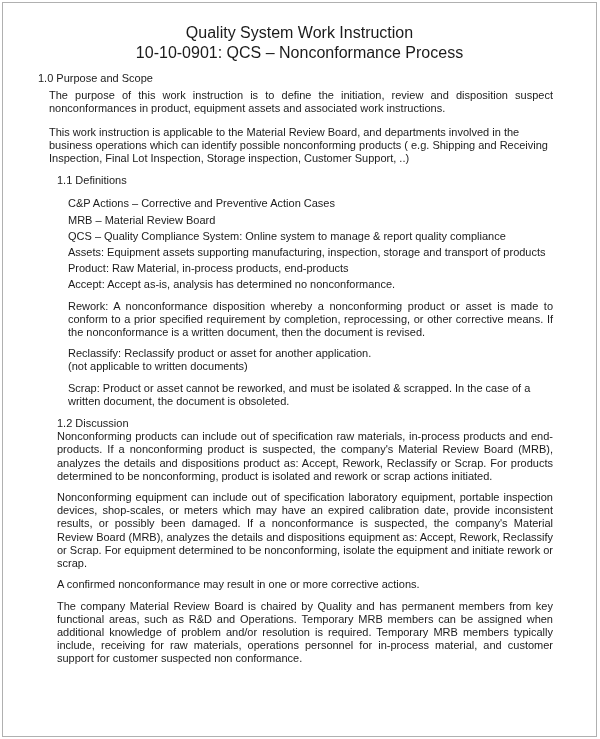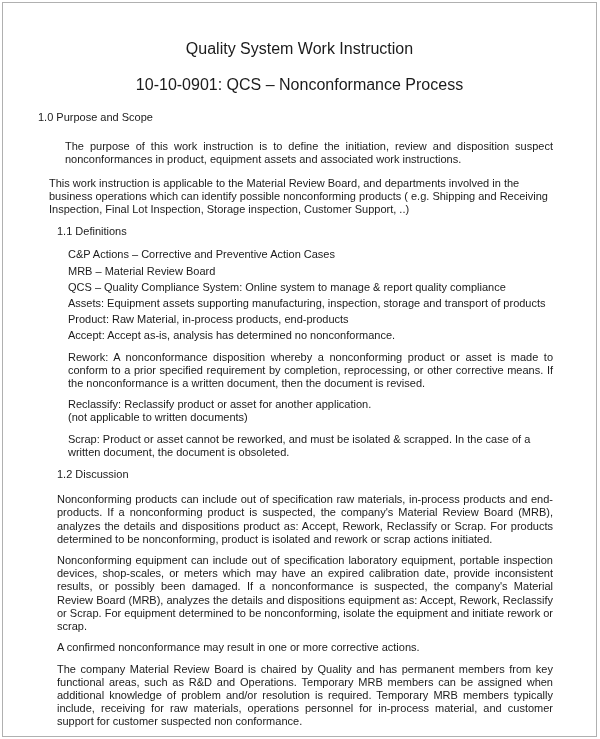--- a/index.html
+++ b/index.html
@@ -27,45 +27,45 @@
     overflow: hidden;
   }
   .doc-header {
     text-align: center;
     padding-top: 20px;
   }
   .doc-title {
     font-size: 16px;
     line-height: 20px;
     font-weight: normal;
-    margin: 16px;
+    margin: 0;
   }
   .doc-rev {
     font-size: 11px;
     line-height: 13px;
     margin-top: 2px;
   }
   .content {
     font-size: 11px;
     line-height: 13.2px;
   }
   .jst { text-align: justify; }
 
-  .h10   { margin: 9px 43px 16px 35px; }
-  .p10a  { margin: 1px 43px 0 62px; }
+  .h10   { margin: 9px 43px 4px 35px; }
+  .p10a  { margin: 1px 43px 0 46px; }
   .p10b  { margin: 10px 43px 0 46px; }
 
   .h11      { margin: 9px 43px 10px 54px; }
   .def      { margin: 3px 43px 0 65px; }
   .def-first{ }
   .def-block{ margin: 8px 43px 0 65px; }
 
   .h12      { margin: 9px 43px 0 54px; }
   .p12      { margin: 8px 43px 0 54px; }
-  .p12-first{ margin-top: 12px; }
+  .p12-first{ margin-top: 0; }
 </style>
 </head>
 <body style="--page-bg: #ffffff; --border-color: #b0b0b0; --text-color: #1b1b1b;">
 
 <div class="page">
 
   <div class="doc-header">
     <div class="doc-title">Quality System Work Instruction</div>
     <div class="doc-title">10-10-0901: QCS – Nonconformance Process</div>
   </div>

